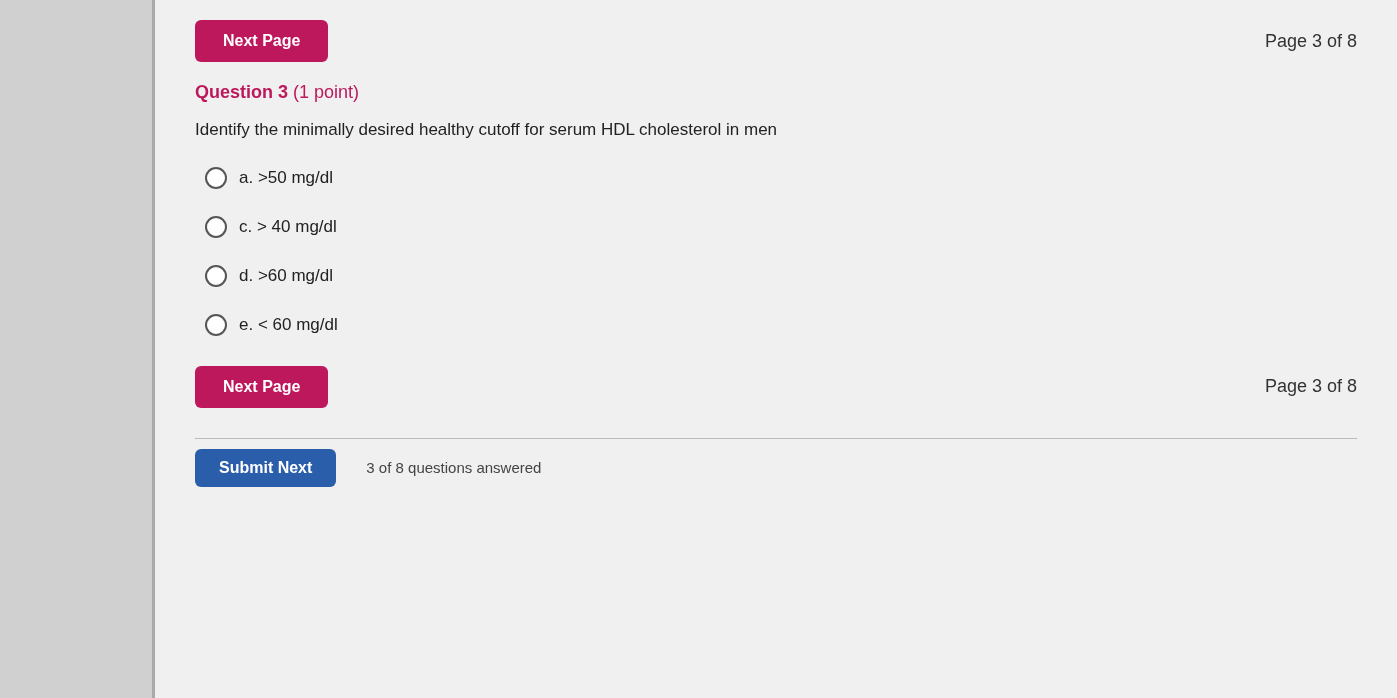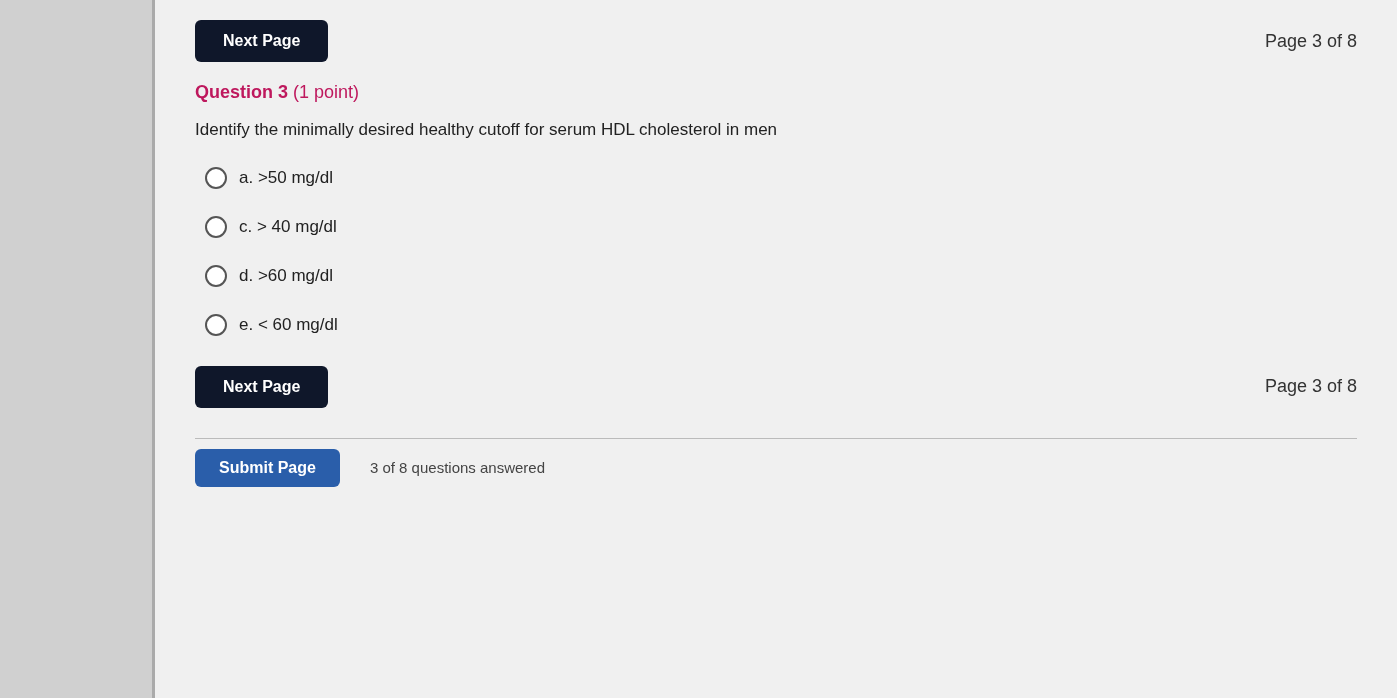--- a/index.html
+++ b/index.html
@@ -36,21 +36,21 @@
     }
 
     .top-bar {
       display: flex;
       align-items: center;
       justify-content: space-between;
       margin-bottom: 20px;
     }
 
     .next-page-btn {
-      background-color: #0f172a;
+      background-color: #be185d;
       color: white;
       border: none;
       border-radius: 6px;
       padding: 12px 28px;
       font-size: 16px;
       font-weight: bold;
       cursor: pointer;
     }
 
     .page-indicator {
@@ -186,17 +186,17 @@
   </div>
 
   <div class="bottom-bar">
     <button class="next-page-btn">Next Page</button>
     <span class="page-indicator">Page 3 of 8</span>
   </div>
 
   <hr class="divider">
 
   <div class="footer-bar">
-    <button class="submit-quiz-btn">Submit Page</button>
+    <button class="submit-quiz-btn">Submit Next</button>
     <span class="footer-text">3 of 8 questions answered</span>
   </div>
 
 </div>
 
 </body></html>

